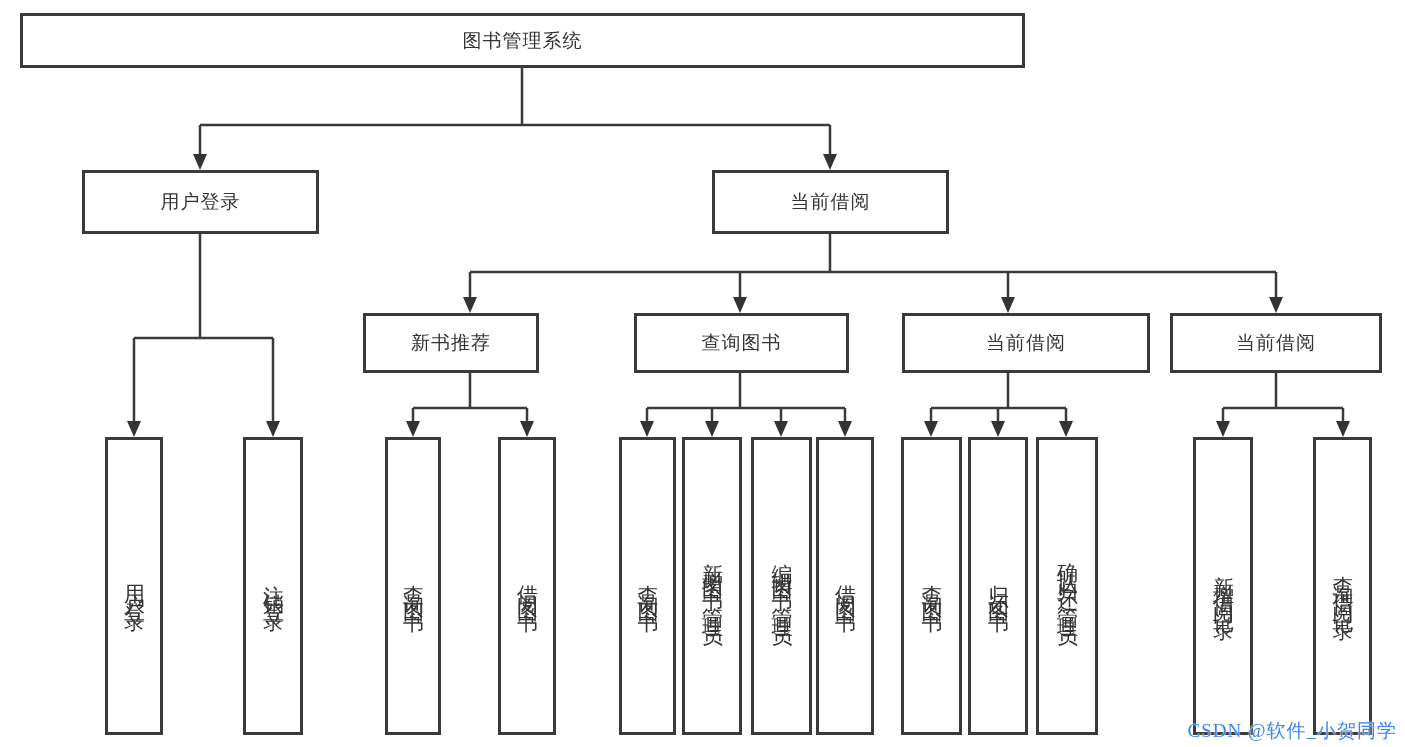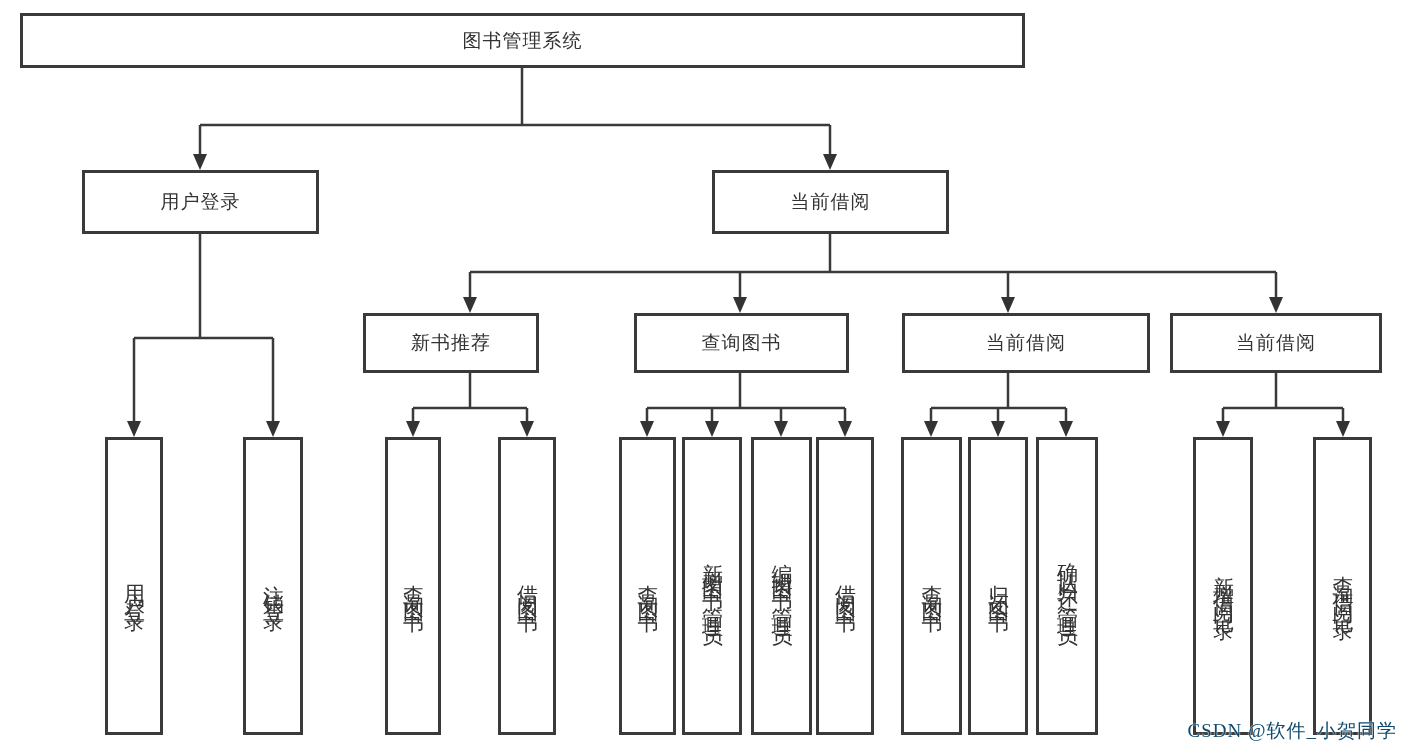--- a/index.html
+++ b/index.html
@@ -30,21 +30,21 @@
     font-size:21px;
     letter-spacing:9px;
     line-height:1;
     color:#333333;
   }
   #watermark{
     position:absolute;
     right:8px;bottom:3px;
     z-index:5;
     font-size:19px;
-    color:#0c4a6e;
+    color:#3b82f6;
     text-shadow:0 0 2px #ffffff,0 0 1px #ffffff;
     letter-spacing:1px;
     white-space:nowrap;
   }
 </style>
 </head>
 <body>
 
 <div id="canvas">
 

